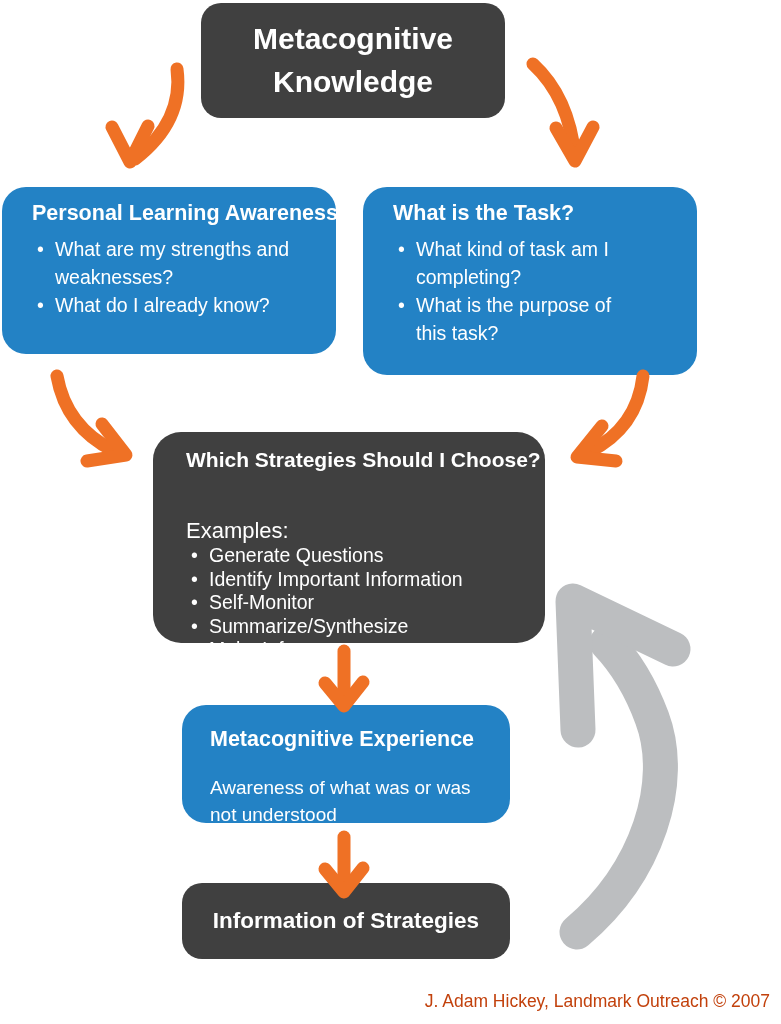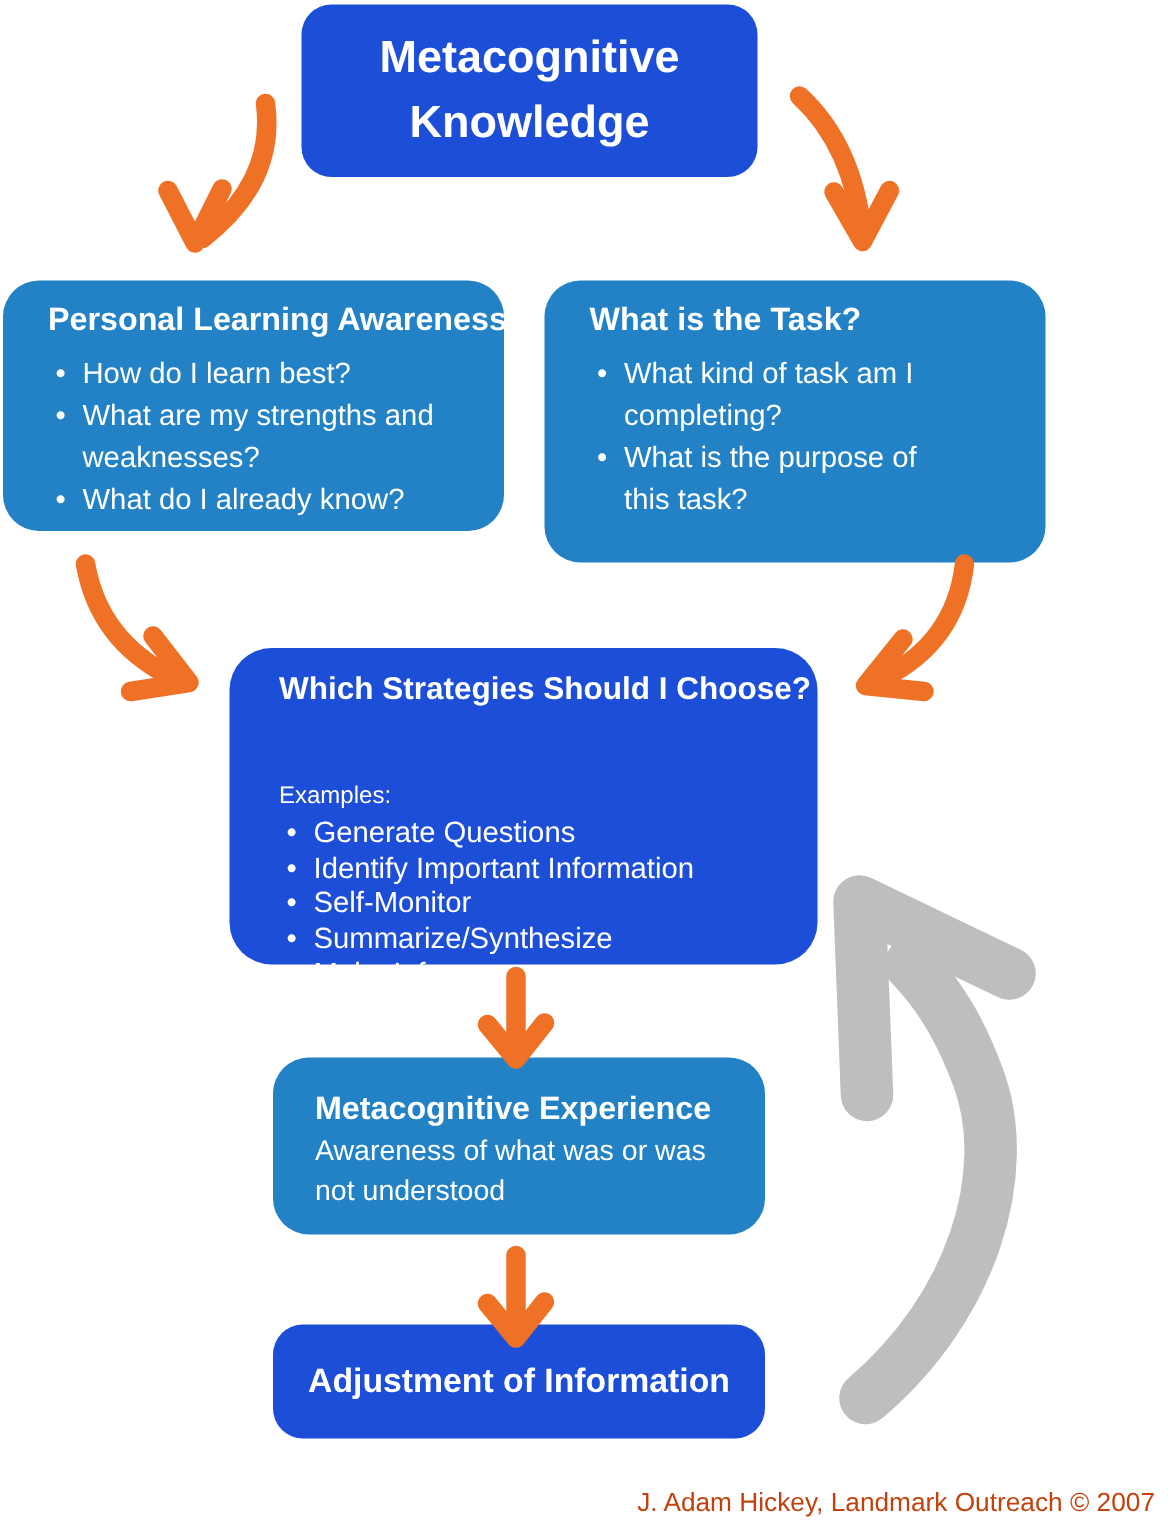--- a/index.html
+++ b/index.html
@@ -1,45 +1,45 @@
 <!DOCTYPE html>
 <html><head>
 <meta charset="utf-8">
 <style>
   html,body{margin:0;padding:0;background:#ffffff;}
   .canvas{
     position:relative;width:781px;height:1024px;background:#ffffff;
     font-family:"Liberation Sans",sans-serif;overflow:hidden;
   }
   .node{position:absolute;color:#ffffff;box-sizing:border-box;}
-  .navy{background:#1d4ed8;}
+  .navy{background:#404040;}
   .blue{background:#2382C5;}
 
   
   .root-node{
     left:201px;top:3px;width:304px;height:115px;border-radius:20px;
     display:flex;align-items:center;justify-content:center;text-align:center;
     font-size:30px;font-weight:bold;line-height:1.42;padding:0 26px;
   }
 
   
   .box-title{font-weight:bold;font-size:21.5px;white-space:nowrap;margin:0 0 9px 0;}
   .bullet{position:relative;padding-left:23px;font-size:19.5px;line-height:28px;}
   .bullet::before{content:"\2022";position:absolute;left:5px;}
 
   .personal-node{left:2px;top:187px;width:334px;height:167px;border-radius:24px;padding:14px 41px 0 30px;}
   .task-node{left:363px;top:187px;width:334px;height:188px;border-radius:24px;padding:14px 66px 0 30px;}
 
   .strategies-node{left:153px;top:432px;width:392px;height:211px;border-radius:28px;padding:16px 8px 0 33px;}
   .strategies-node .box-title{font-size:21px;margin-bottom:7px;}
-  .strategies-node .subtitle{font-size:16px;line-height:27px;margin-top:45px;}
+  .strategies-node .subtitle{font-size:22px;line-height:27px;margin-top:45px;}
   .strategies-node .bullet{line-height:23.5px;}
 
   .experience-node{left:182px;top:705px;width:328px;height:118px;border-radius:24px;padding:22px 24px 0 28px;}
-  .experience-node .box-title{margin-bottom:2px;}
+  .experience-node .box-title{margin-bottom:22px;}
   .experience-node .body-text{font-size:19px;line-height:27px;}
 
   .adjust-node{
     left:182px;top:883px;width:328px;height:76px;border-radius:20px;
     display:flex;align-items:center;justify-content:center;
     font-size:22.5px;font-weight:bold;white-space:nowrap;
   }
 
   .credit{
     position:absolute;top:991px;right:11px;font-size:17.5px;color:#c2410c;
@@ -55,21 +55,20 @@
 
 <div class="canvas">
 
   <div class="node navy root-node">
     <div>Metacognitive Knowledge</div>
   </div>
 
   <div class="node blue personal-node">
     <div class="box-title">Personal Learning Awareness</div>
     <div>
-      <div class="bullet">How do I learn best?</div>
       <div class="bullet">What are my strengths and weaknesses?</div>
       <div class="bullet">What do I already know?</div>
     </div>
   </div>
 
   <div class="node blue task-node">
     <div class="box-title">What is the Task?</div>
     <div>
       <div class="bullet">What kind of task am I completing?</div>
       <div class="bullet">What is the purpose of this task?</div>
@@ -87,21 +86,21 @@
       <div class="bullet">Make Inferences</div>
     </div>
   </div>
 
   <div class="node blue experience-node">
     <div class="box-title">Metacognitive Experience</div>
     <div class="body-text">Awareness of what was or was not understood</div>
   </div>
 
   <div class="node navy adjust-node">
-    <div>Adjustment of Information</div>
+    <div>Information of Strategies</div>
   </div>
 
   <svg class="arrows" width="781" height="1024" viewBox="0 0 781 1024">
 
     <g class="arrow orange-arrow" stroke="#EF7125">
       <path d="M 177 69 Q 184 121 135 159"></path>
       <path d="M 112 127 L 130 162 L 148 126"></path>
     </g>
 
     <g class="arrow orange-arrow" stroke="#EF7125">

